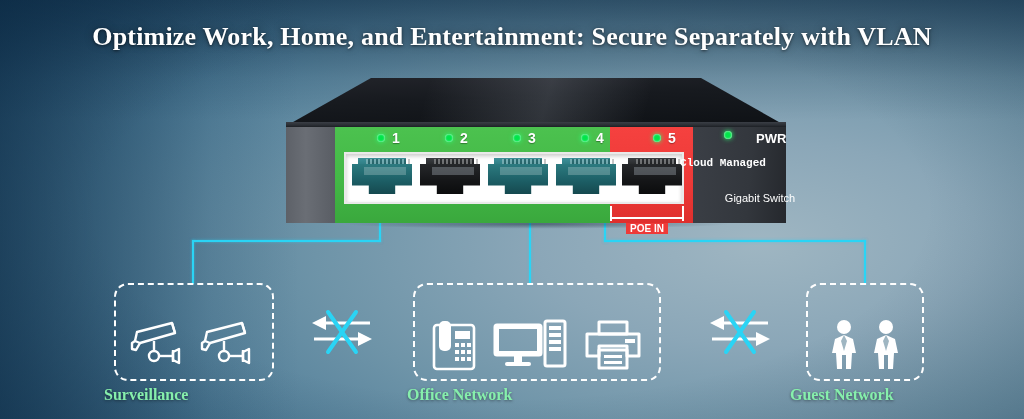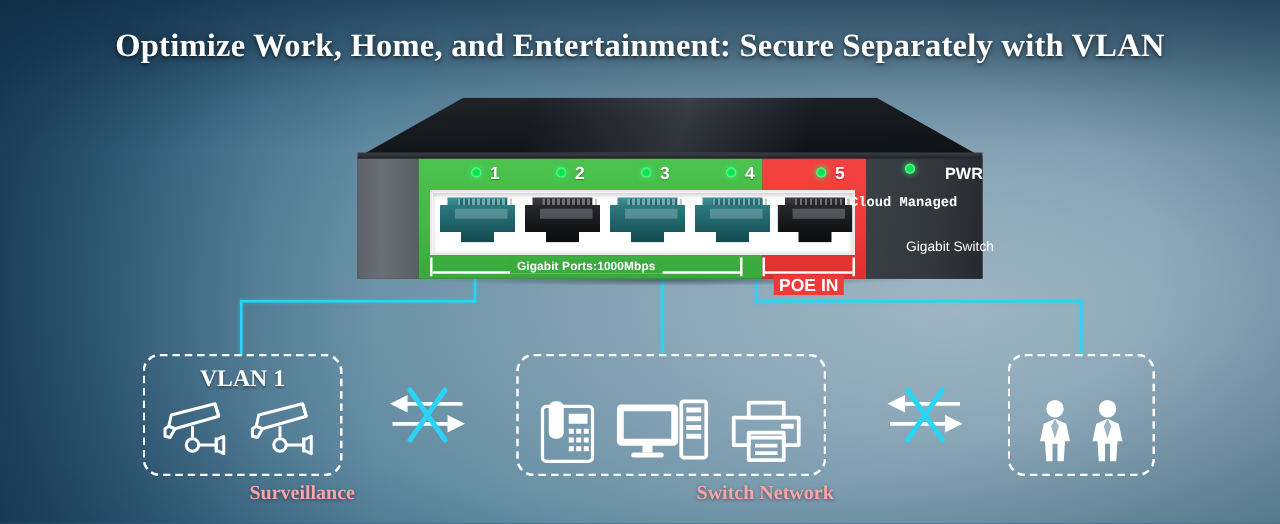--- a/index.html
+++ b/index.html
@@ -125,21 +125,21 @@
   .band-left .bl{position:absolute;left:0;top:0;width:100%;height:100%;
     display:flex;align-items:center;justify-content:center;}
   .band-txt{color:#ffffff;font-size:9.5px;font-weight:bold;letter-spacing:.1px;
             background:#3daa40;padding:0 6px;white-space:nowrap;}
   .band-right{
     position:absolute;left:266px;top:0;width:74px;height:15px;
     border-left:2px solid #ffffff;border-right:2px solid #ffffff;box-sizing:border-box;
   }
   .band-right::before{content:"";position:absolute;left:0;bottom:2px;width:100%;height:2px;background:#ffffff;}
   .band-right .bl{position:absolute;inset:0;display:flex;align-items:center;justify-content:center;}
-  .band-txt2{color:#ffffff;font-size:14px;font-weight:bold;background:#ee3a38;padding:0 4px;white-space:nowrap;margin-top:29px;}
+  .band-txt2{color:#ffffff;font-size:10px;font-weight:bold;background:#ee3a38;padding:0 4px;white-space:nowrap;margin-top:29px;}
 
   .pwr-row{position:absolute;left:418px;top:4px;display:flex;gap:24px;margin-left:20px;}
   .pwr-txt{color:#ffffff;font-weight:bold;font-size:13px;}
   .brand1{position:absolute;left:394px;top:30px;width:86px;color:#ffffff;
           font-size:11px;font-weight:bold;text-align:center;font-family:Liberation Mono, monospace;}
   .brand2{position:absolute;left:414px;top:65px;width:86px;color:#ffffff;
           font-size:11px;font-weight:normal;text-align:center;margin-left:17px;}
 
   
   .wire{position:absolute;background:#2ad4f5;box-shadow:0 0 3px rgba(42,212,245,.6);}
@@ -153,22 +153,22 @@
   .vlan-title{
     position:absolute;left:0;top:8px;width:100%;text-align:center;
     font-family:"Liberation Serif", serif;font-weight:bold;font-size:19px;color:#ffffff;
     text-shadow:0 1px 2px rgba(0,0,0,.4);
   }
   .vlan-icons{
     position:absolute;left:0;bottom:8px;width:100%;
     display:flex;align-items:flex-end;justify-content:center;
   }
   .vlan-caption{
-    position:absolute;text-align:right;
-    font-family:"Liberation Serif", serif;font-weight:bold;font-size:16px;color:#fca5a5;
+    position:absolute;text-align:left;
+    font-family:"Liberation Serif", serif;font-weight:bold;font-size:16px;color:#86efac;
     text-shadow:0 1px 3px rgba(0,0,0,.45);
   }
 
   
   .cross{position:absolute;}
 </style>
 </head>
 <body>
 
 <div id="stage">
@@ -257,43 +257,37 @@
         <div class="rj45 off" style="left:276px;">
           <div class="lip">
               <div class="slotrow"></div>
             </div>
           <div class="body"></div>
           <div class="hi"></div>
         </div>
       </div>
 
       <div class="band">
-        <div class="band-left">
-          <div class="bl">
-              <span class="band-txt">Gigabit Ports:1000Mbps</span>
-            </div>
-        </div>
         <div class="band-right">
           <div class="bl">
               <span class="band-txt2">POE IN</span>
             </div>
         </div>
       </div>
 
       <div class="pwr-row">
         <span class="led"></span>
         <span class="pwr-txt">PWR</span>
       </div>
       <div class="brand1">Cloud Managed</div>
       <div class="brand2">Gigabit Switch</div>
     </div>
   </div>
 
   <div class="vlan-box" style="left:114px;top:283px;width:160px;height:98px;">
-    <div class="vlan-title">VLAN 1</div>
     <div class="vlan-icons" style="gap:8px;">
       <svg width="62" height="52" viewBox="0 0 62 52">
         <g fill="none" stroke="#ffffff" stroke-width="2.4" stroke-linejoin="round">
           <path d="M7 22 L9 13 L44 4 L47 14 L12 24 Z"></path>
           <path d="M7 22 L4 24 L4 30 L8 31 L12 24"></path>
           <path d="M44 4 L47 14"></path>
           <path d="M26 22 L26 31"></path>
           <circle cx="26" cy="37" r="5"></circle>
           <path d="M31 37 L45 37"></path>
           <path d="M45 31 L45 43"></path>
@@ -373,21 +367,21 @@
           <rect x="16" y="31" width="28" height="18"></rect>
         </g>
         <g fill="#ffffff">
           <rect x="42" y="20" width="10" height="4"></rect>
           <rect x="21" y="36" width="18" height="3"></rect>
           <rect x="21" y="42" width="18" height="3"></rect>
         </g>
       </svg>
     </div>
   </div>
-  <div class="vlan-caption" style="left:407px;top:386px;width:260px;">Switch Network</div>
+  <div class="vlan-caption" style="left:407px;top:386px;width:260px;">Office Network</div>
 
   <div class="cross" style="left:706px;top:306px;">
     <svg width="68" height="56" viewBox="0 0 68 56">
       <g stroke="#ffffff" stroke-width="3" fill="none">
         <path d="M62 17 L16 17"></path>
         <path d="M6 33 L52 33"></path>
       </g>
       <polygon points="4,17 18,10 18,24" fill="#ffffff"></polygon>
       <polygon points="64,33 50,26 50,40" fill="#ffffff"></polygon>
       <g stroke="#2ad4f5" stroke-width="4" stroke-linecap="round">
@@ -408,14 +402,15 @@
       </svg>
       <svg width="32" height="52" viewBox="0 0 32 52">
         <g fill="#ffffff">
           <circle cx="16" cy="8" r="7"></circle>
           <path d="M16 16 L7 20 L4 34 L8 34 L9 50 L14 50 L14 36 L18 36 L18 50 L23 50 L24 34 L28 34 L25 20 Z"></path>
         </g>
         <path d="M16 16 L13 22 L16 32 L19 22 Z" fill="#9fb6c2"></path>
       </svg>
     </div>
   </div>
+  <div class="vlan-caption" style="left:790px;top:386px;width:150px;">Guest Network</div>
 
 </div>
 
 </body></html>

